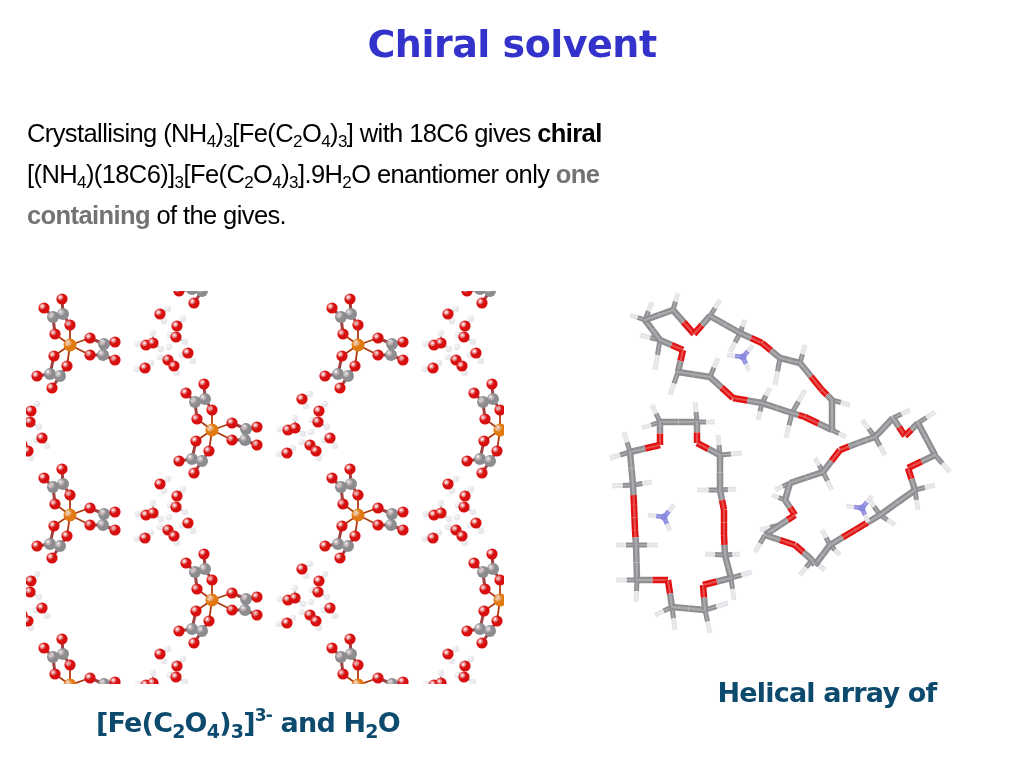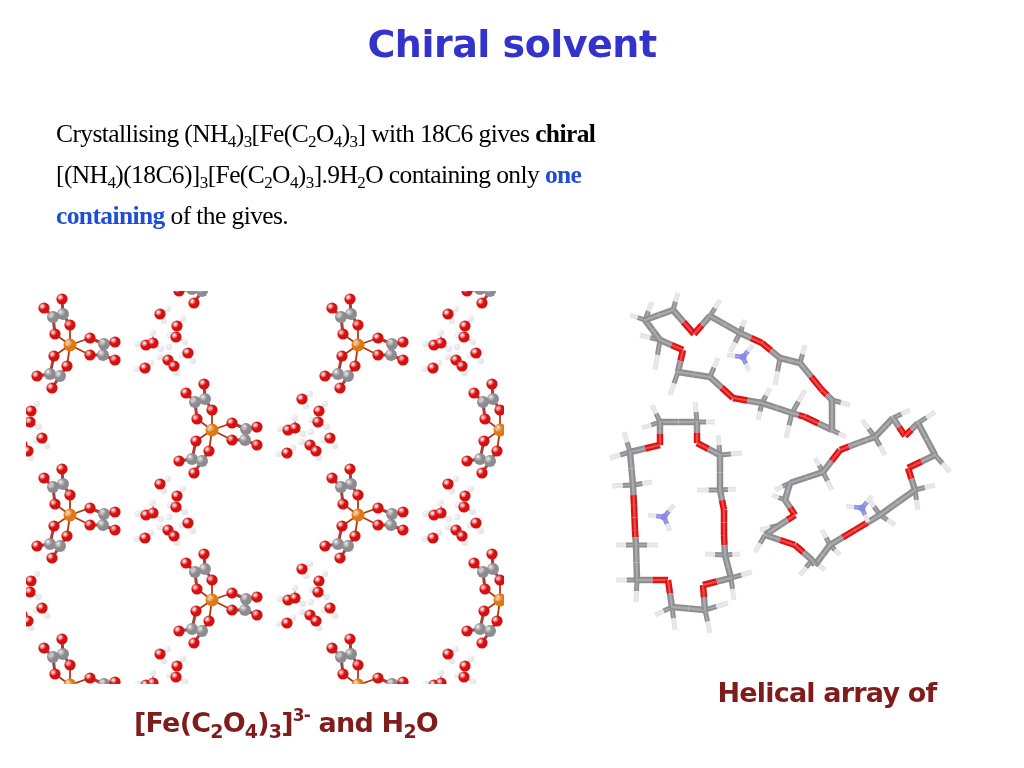--- a/index.html
+++ b/index.html
@@ -5,48 +5,47 @@
   html, body { margin: 0; padding: 0; background: #ffffff; }
   body { width: 1024px; height: 768px; position: relative; overflow: hidden; font-family: "DejaVu Sans", sans-serif; }
   .slide { position: absolute; left: 0; top: 0; width: 976px; height: 768px; background: #ffffff; }
   .title {
     position: absolute; left: 0; top: 22px; width: 1024px; text-align: center;
     font-family: "DejaVu Sans", sans-serif; font-weight: bold; font-size: 38px;
     color: #3333CC; letter-spacing: -0.5px;
   }
   .body-text {
     position: absolute; left: 27px; top: 113px; width: 830px;
-    font-family: Liberation Serif, serif; font-size: 25.5px; line-height: 41px; color: #000000;
+    font-family: Liberation Sans, sans-serif; font-size: 25.5px; line-height: 41px; color: #000000;
     letter-spacing: -0.6px;
-    margin-left: 29px;
   }
   .body-text sub { font-size: 17px; vertical-align: -5px; line-height: 0; }
   .bold { font-weight: bold; }
-  .red { color: #1d4ed8; font-weight: bold; }
+  .red { color: #737373; font-weight: bold; }
   .figure { position: absolute; }
   .fig-lattice { left: 26px; top: 291px; width: 478px; height: 393px; overflow: hidden; }
   .fig-crown { left: 600px; top: 290px; width: 360px; height: 360px; }
   .caption {
     position: absolute; font-family: "DejaVu Sans", sans-serif; font-weight: bold;
-    color: #7f1d1d; font-size: 27px; line-height: 34px; letter-spacing: -0.8px;
+    color: #0c4a6e; font-size: 27px; line-height: 34px; letter-spacing: -0.8px;
   }
   .caption sub { font-size: 19px; vertical-align: -6px; line-height: 0; }
   .caption sup { font-size: 17px; vertical-align: 11px; line-height: 0; }
-  .cap-left { left: 96px; top: 706px; width: 380px; text-align: center; }
+  .cap-left { left: 96px; top: 706px; width: 380px; }
   .cap-right { left: 682px; top: 676px; width: 290px; text-align: center; }
 </style>
 </head>
 <body>
 
 <div class="slide">
   <div class="title">Chiral solvent</div>
 
   <div class="body-text">
     <div><span>Crystallising (NH</span><sub>4</sub><span>)</span><sub>3</sub><span>[Fe(C</span><sub>2</sub><span>O</span><sub>4</sub><span>)</span><sub>3</sub><span>] with 18C6 gives </span><span class="bold">chiral</span></div>
-    <div><span>[(NH</span><sub>4</sub><span>)(18C6)]</span><sub>3</sub><span>[Fe(C</span><sub>2</sub><span>O</span><sub>4</sub><span>)</span><sub>3</sub><span>].9H</span><sub>2</sub><span>O containing only </span><span class="red">one</span></div>
+    <div><span>[(NH</span><sub>4</sub><span>)(18C6)]</span><sub>3</sub><span>[Fe(C</span><sub>2</sub><span>O</span><sub>4</sub><span>)</span><sub>3</sub><span>].9H</span><sub>2</sub><span>O enantiomer only </span><span class="red">one</span></div>
     <div><span class="red">containing</span><span> of the gives.</span></div>
   </div>
 
   <div class="figure fig-lattice">
     <svg id="lattice-svg" width="478" height="393" viewBox="0 0 478 393" xmlns="http://www.w3.org/2000/svg">
         <defs>
           <radialGradient id="gFe" cx="35%" cy="35%" r="70%">
             <stop offset="0%" stop-color="#ffffff" stop-opacity="0.7"></stop>
             <stop offset="45%" stop-color="#E07A10"></stop>
             <stop offset="100%" stop-color="#E07A10" stop-opacity="1"></stop>

